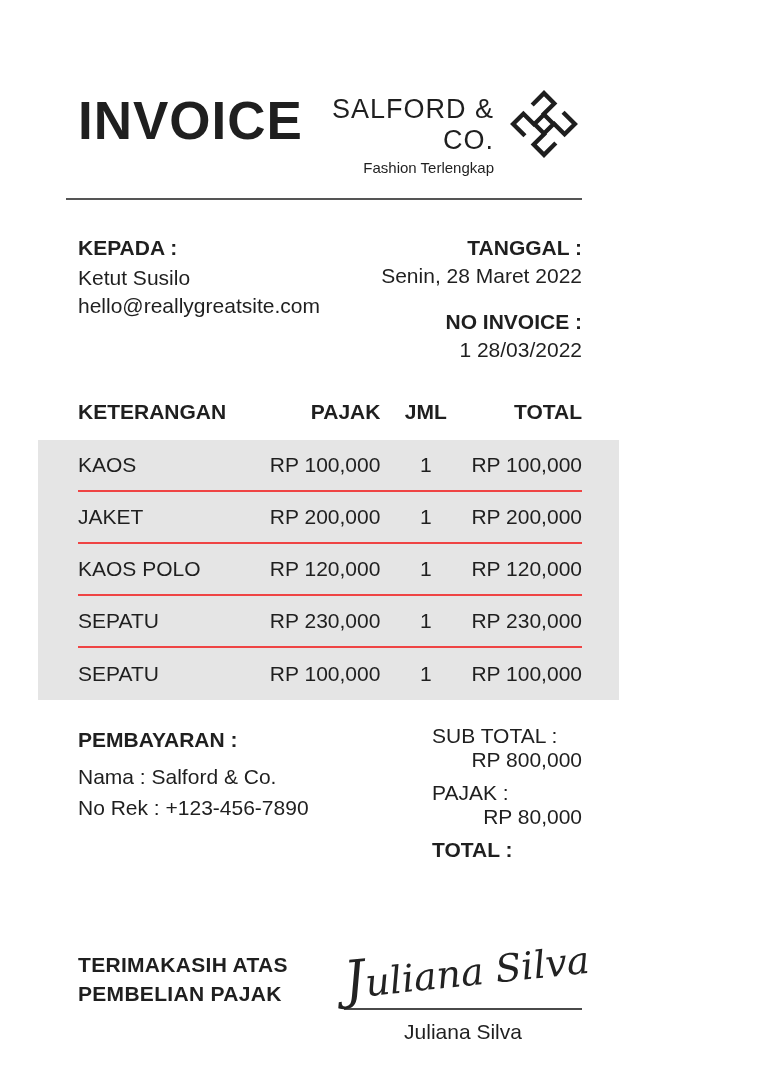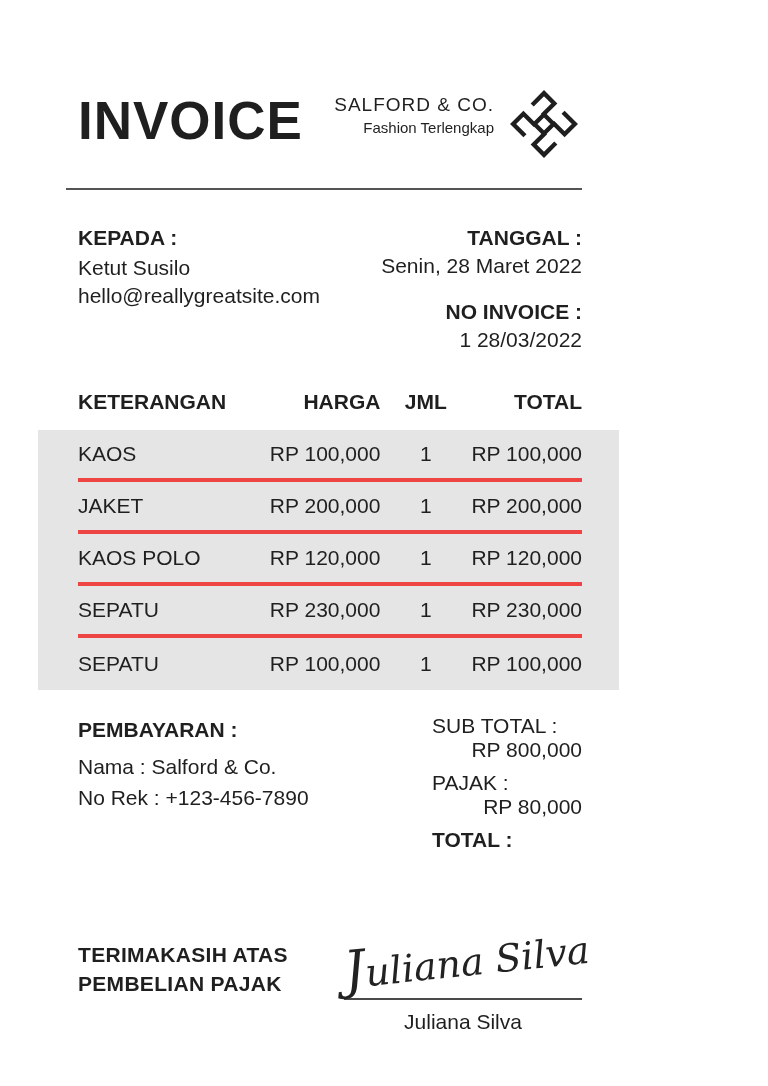--- a/index.html
+++ b/index.html
@@ -10,21 +10,21 @@
     padding:86px 66px 0 78px; overflow:hidden;
   }
 
   
   .header { display:flex; justify-content:space-between; align-items:flex-start; }
   .invoice-title {
     font-size:53px; font-weight:800; letter-spacing:1px; line-height:1.1; margin-top:6px;
   }
   .brand { display:flex; align-items:flex-start; gap:12px; }
   .brand-text { text-align:right; padding-top:8px; }
-  .brand-name { font-size:19px; font-weight:500; letter-spacing:1px; }
+  .brand-name { font-size:27px; font-weight:500; letter-spacing:1px; }
   .brand-tagline { font-size:15px; font-weight:400; margin-top:3px; }
   .logo { width:76px; height:76px; }
 
   .rule {
     border:none; border-top:2.5px solid #555; margin-top:22px; margin-left:-12px;
   }
 
   
   .info { display:flex; justify-content:space-between; margin-top:34px; font-size:21px; line-height:28px; }
   .info-label { font-weight:700; }
@@ -33,21 +33,21 @@
   .meta-group + .meta-group { margin-top:18px; }
 
   
   .table { margin-top:36px; font-size:21px; }
   .thead { display:flex; font-weight:700; padding-bottom:16px; }
   .band {
     background:#e5e5e5;
     margin:0 -37px 0 -40px;
     padding:0 37px 0 40px;
   }
-  .trow { display:flex; align-items:center; height:52px; border-bottom:4px solid #ef4444; }
+  .trow { display:flex; align-items:center; height:52px; border-bottom:2px solid #ef4444; }
   .trow:last-child { border-bottom:none; }
   .cell { overflow:hidden; white-space:nowrap; }
   .c0 { flex:0 0 36%; text-align:left; }
   .c1 { flex:0 0 24%; text-align:right; }
   .c2 { flex:0 0 18%; text-align:center; }
   .c3 { flex:1 1 auto; text-align:right; }
 
   
   .summary { display:flex; justify-content:space-between; padding-top:24px; font-size:21px; }
   .payment { line-height:31px; }
@@ -111,21 +111,21 @@
       <div class="meta-group">
         <div class="info-label">NO INVOICE :</div>
         <div>1 28/03/2022</div>
       </div>
     </div>
   </div>
 
   <div class="table">
     <div class="thead">
       <div class="cell c0">KETERANGAN</div>
-      <div class="cell c1">HARGA</div>
+      <div class="cell c1">PAJAK</div>
       <div class="cell c2">JML</div>
       <div class="cell c3">TOTAL</div>
     </div>
     <div class="band">
         <div class="trow">
           <div class="cell c0">KAOS</div>
           <div class="cell c1">RP 100,000</div>
           <div class="cell c2">1</div>
           <div class="cell c3">RP 100,000</div>
         </div>

